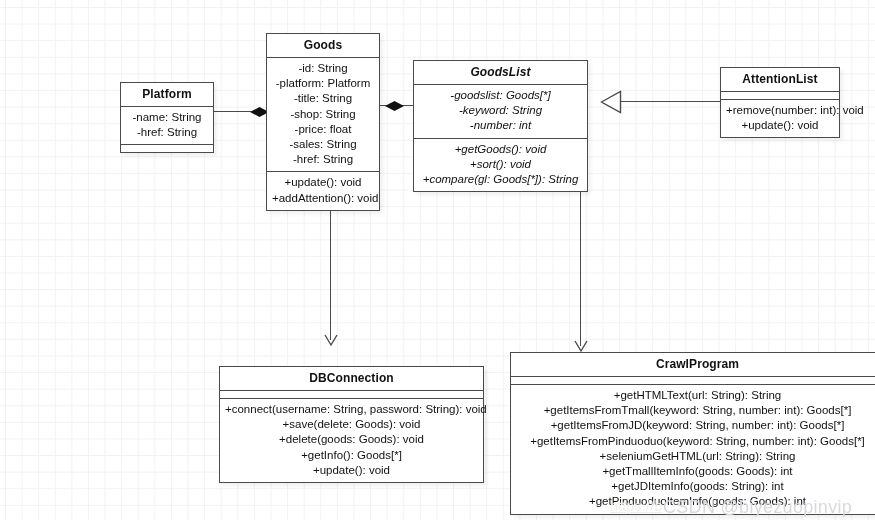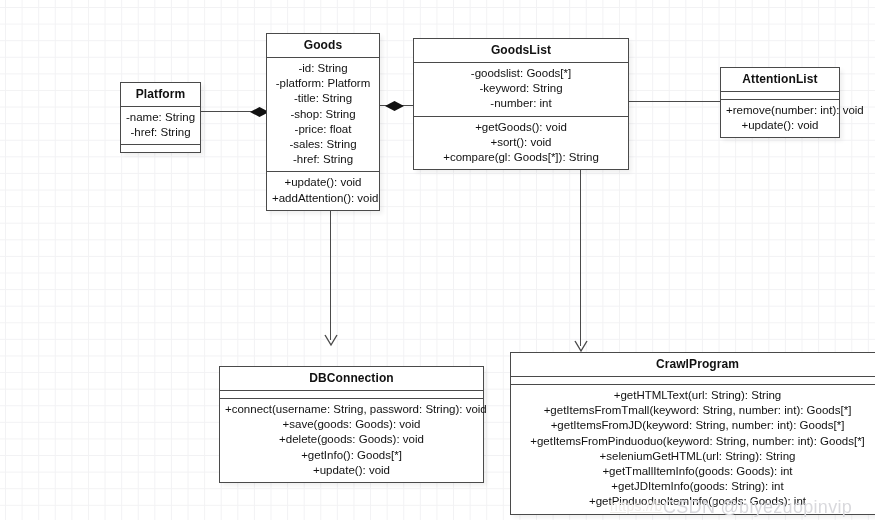--- a/index.html
+++ b/index.html
@@ -123,21 +123,21 @@
     </svg>
   </div>
 
   <div class="edge v" style="left:580px; top:160px; height:186px;"></div>
   <div class="arrow-open" style="left:573px; top:339px;">
     <svg width="16" height="16" viewBox="0 0 16 16">
       <polyline points="2,2 8,12 14,2" fill="none" stroke="#4a4a4a" stroke-width="1.4"></polyline>
     </svg>
   </div>
 
-  <div class="uml-class" style="left:120px; top:82px; width:81px;">
+  <div class="uml-class" style="left:120px; top:82px; width:94px;">
     <div class="uml-title">Platform</div>
     <div class="uml-compartment">
       <div class="uml-row">-name: String</div>
       <div class="uml-row">-href: String</div>
     </div>
     <div class="uml-compartment empty"></div>
   </div>
 
   <div class="uml-class" style="left:266px; top:33px; width:114px;">
     <div class="uml-title">Goods</div>
@@ -149,21 +149,21 @@
       <div class="uml-row">-price: float</div>
       <div class="uml-row">-sales: String</div>
       <div class="uml-row">-href: String</div>
     </div>
     <div class="uml-compartment">
       <div class="uml-row">+update(): void</div>
       <div class="uml-row">+addAttention(): void</div>
     </div>
   </div>
 
-  <div class="uml-class" style="left:413px; top:38px; width:216px;">
+  <div class="uml-class" style="left:413px; top:60px; width:175px;font-style:italic;">
     <div class="uml-title">GoodsList</div>
     <div class="uml-compartment">
       <div class="uml-row">-goodslist: Goods[*]</div>
       <div class="uml-row">-keyword: String</div>
       <div class="uml-row">-number: int</div>
     </div>
     <div class="uml-compartment">
       <div class="uml-row">+getGoods(): void</div>
       <div class="uml-row">+sort(): void</div>
       <div class="uml-row">+compare(gl: Goods[*]): String</div>
@@ -177,21 +177,21 @@
       <div class="uml-row">+remove(number: int): void</div>
       <div class="uml-row">+update(): void</div>
     </div>
   </div>
 
   <div class="uml-class" style="left:219px; top:346px; width:265px;margin-top:20px;">
     <div class="uml-title">DBConnection</div>
     <div class="uml-compartment empty"></div>
     <div class="uml-compartment">
       <div class="uml-row">+connect(username: String, password: String): void</div>
-      <div class="uml-row">+save(goods: Goods): void</div>
+      <div class="uml-row">+save(delete: Goods): void</div>
       <div class="uml-row">+delete(goods: Goods): void</div>
       <div class="uml-row">+getInfo(): Goods[*]</div>
       <div class="uml-row">+update(): void</div>
     </div>
   </div>
 
   <div class="uml-class" style="left:510px; top:352px; width:375px;">
     <div class="uml-title">CrawlProgram</div>
     <div class="uml-compartment empty"></div>
     <div class="uml-compartment">

